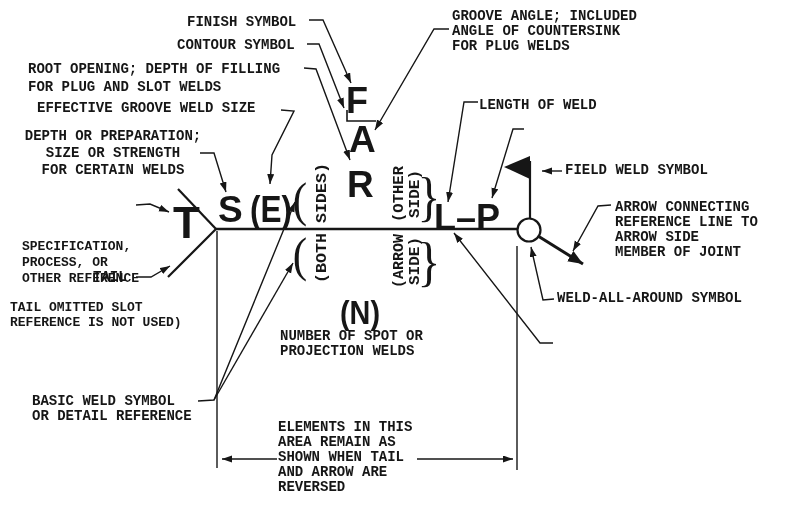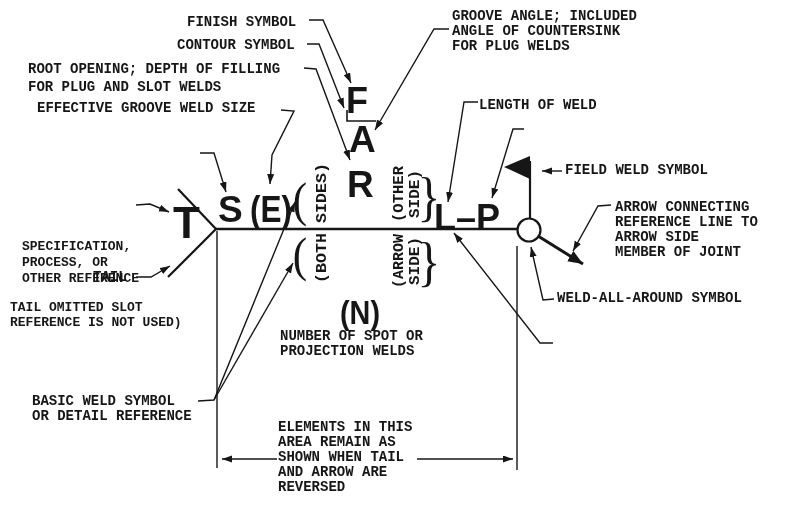--- a/index.html
+++ b/index.html
@@ -100,20 +100,23 @@
       <text transform="translate(429 196) scale(0.85 1)" font-size="56">}</text>
       <text transform="translate(429 261) scale(0.85 1)" font-size="56">}</text>
     </g>
   </svg>
 
   <div class="lbl" style="left:187px; top:15px;">FINISH SYMBOL</div>
   <div class="lbl" style="left:177px; top:38px;">CONTOUR SYMBOL</div>
   <div class="lbl lh14" style="left:28px; top:60px;">ROOT OPENING; DEPTH OF FILLING
 FOR PLUG AND SLOT WELDS</div>
   <div class="lbl" style="left:37px; top:101px;">EFFECTIVE GROOVE WELD SIZE</div>
+  <div class="lbl lh17 ctr" style="left:13px; top:128px; width:200px;">DEPTH OR PREPARATION;
+SIZE OR STRENGTH
+FOR CERTAIN WELDS</div>
   <div class="lbl sm lh16" style="left:22px; top:195px;">SPECIFICATION,
 PROCESS, OR
 OTHER REFERENCE</div>
   <div class="lbl" style="left:93px; top:270px;">TAIL</div>
   <div class="lbl sm" style="left:10px; top:300px;">TAIL OMITTED SLOT
 REFERENCE IS NOT USED)</div>
   <div class="lbl" style="left:32px; top:394px;">BASIC WELD SYMBOL
 OR DETAIL REFERENCE</div>
   <div class="lbl" style="left:452px; top:9px;">GROOVE ANGLE; INCLUDED
 ANGLE OF COUNTERSINK

